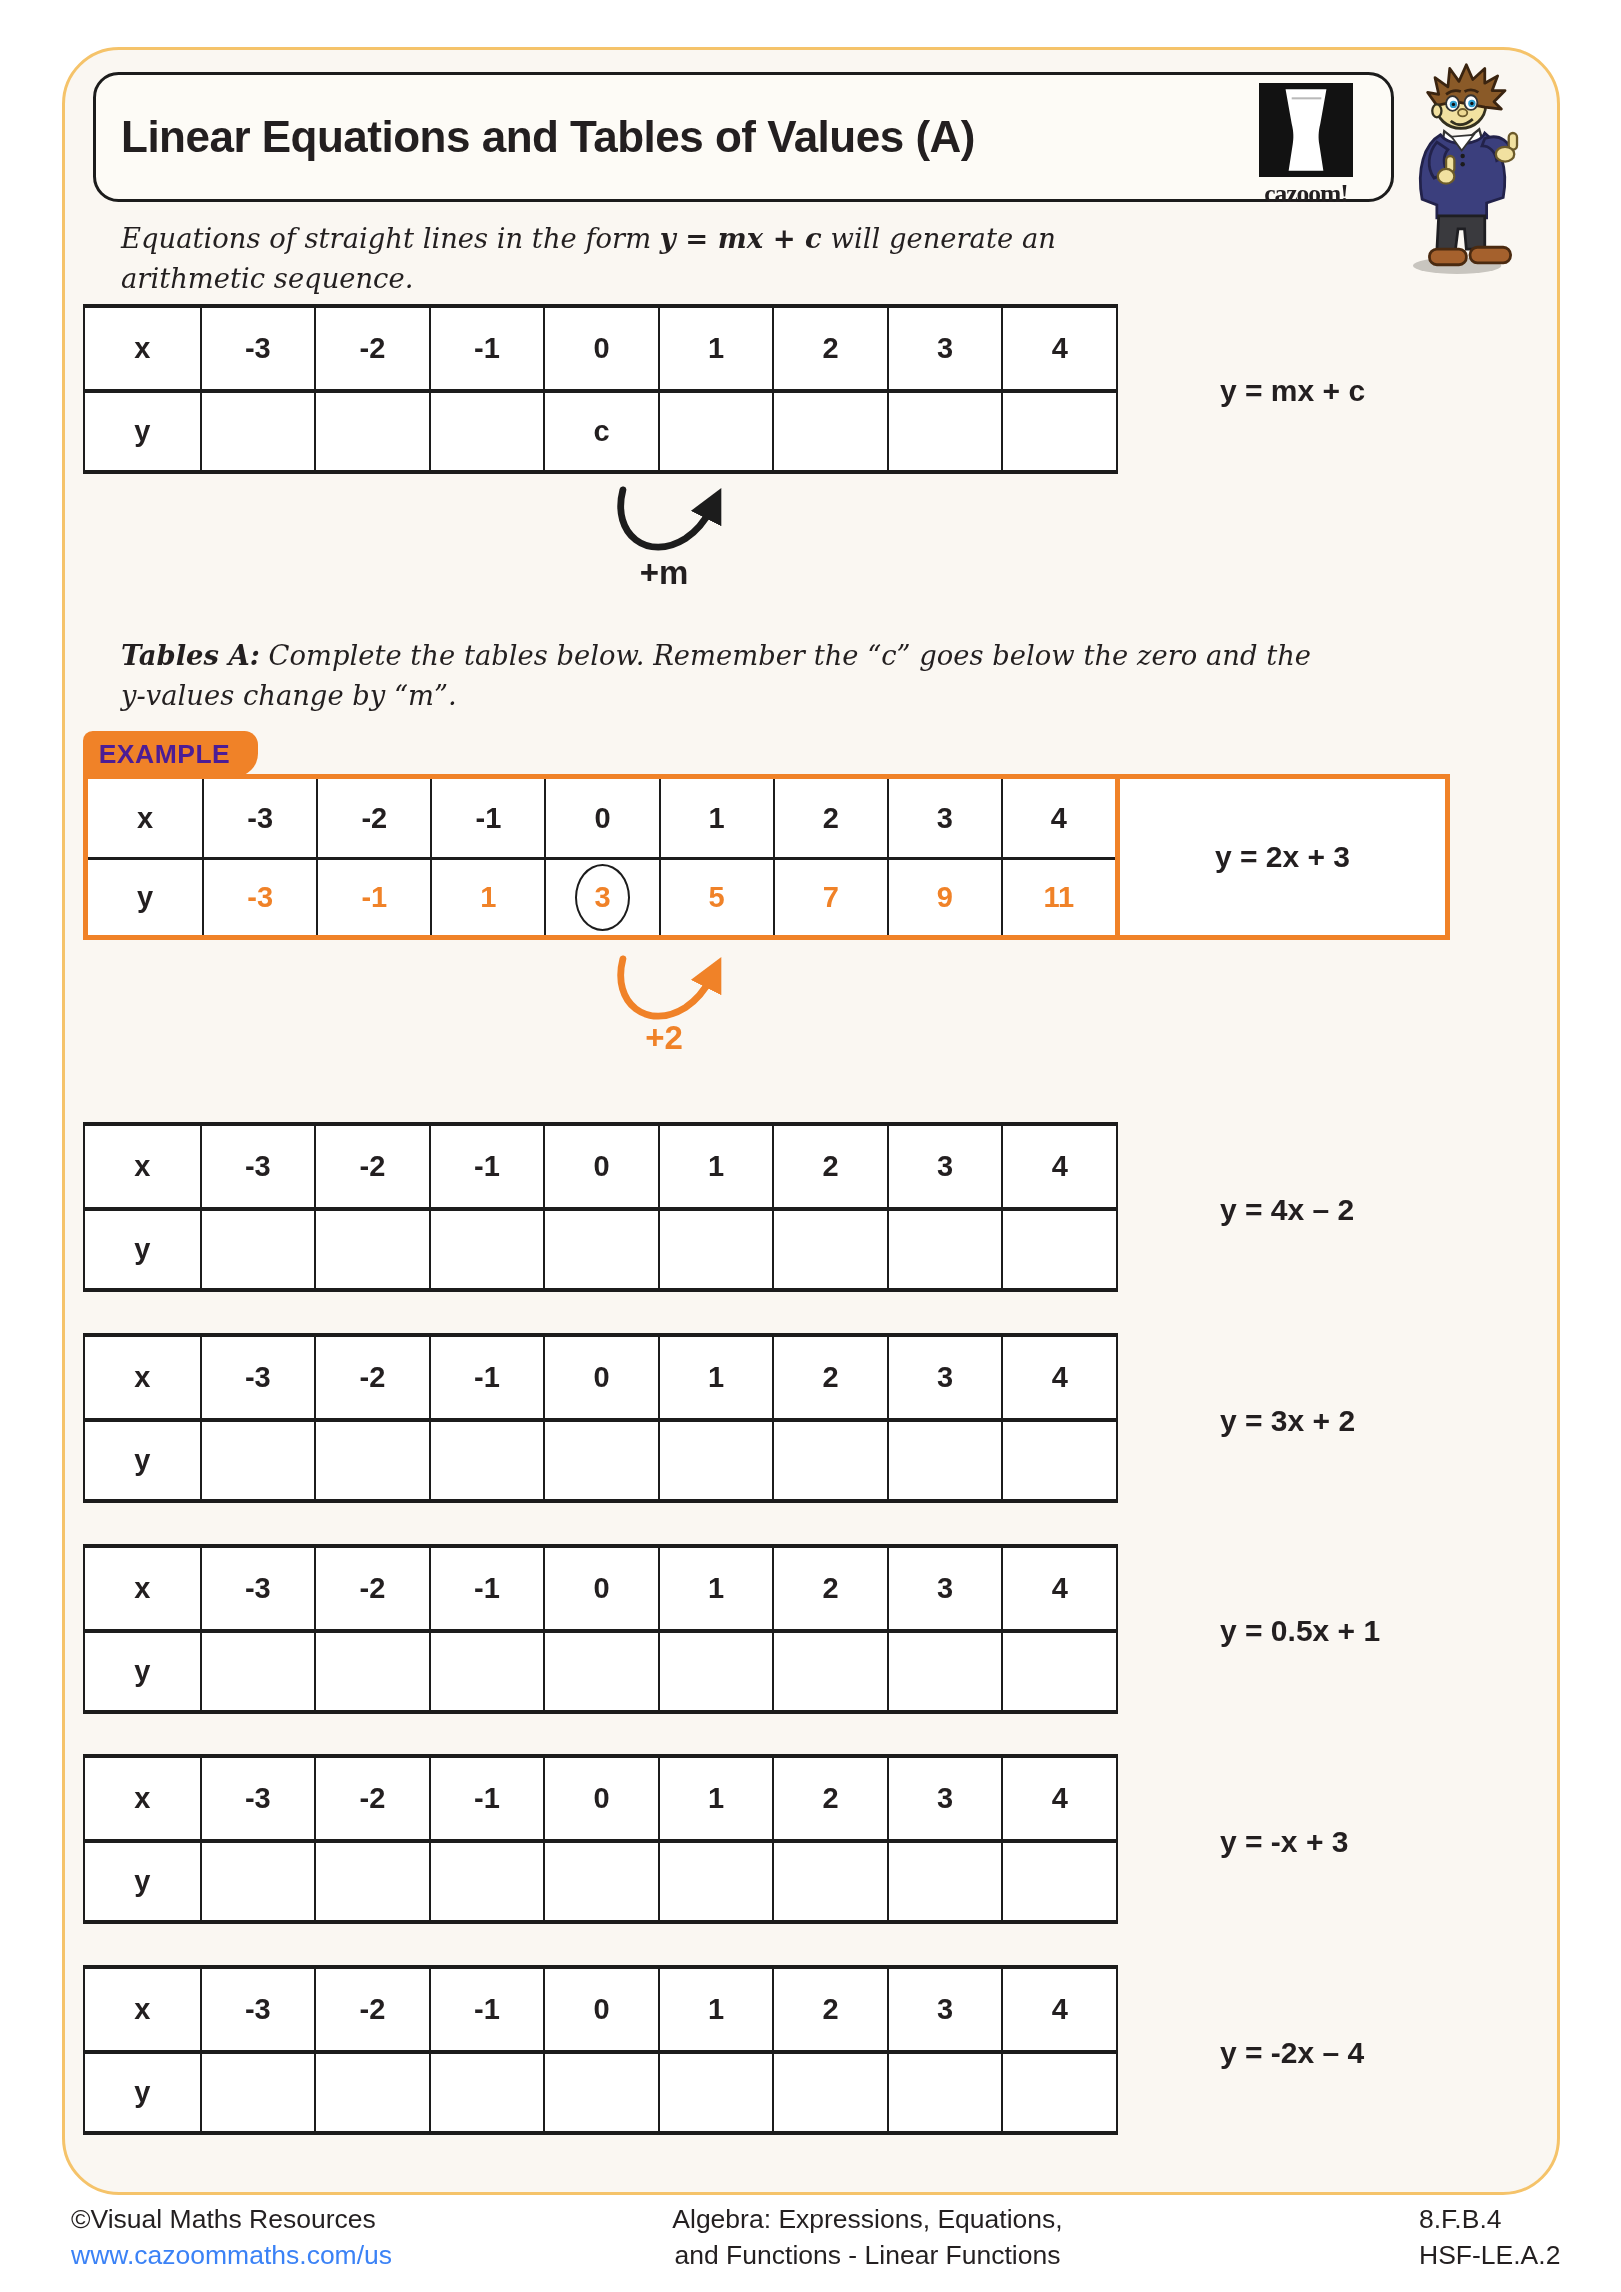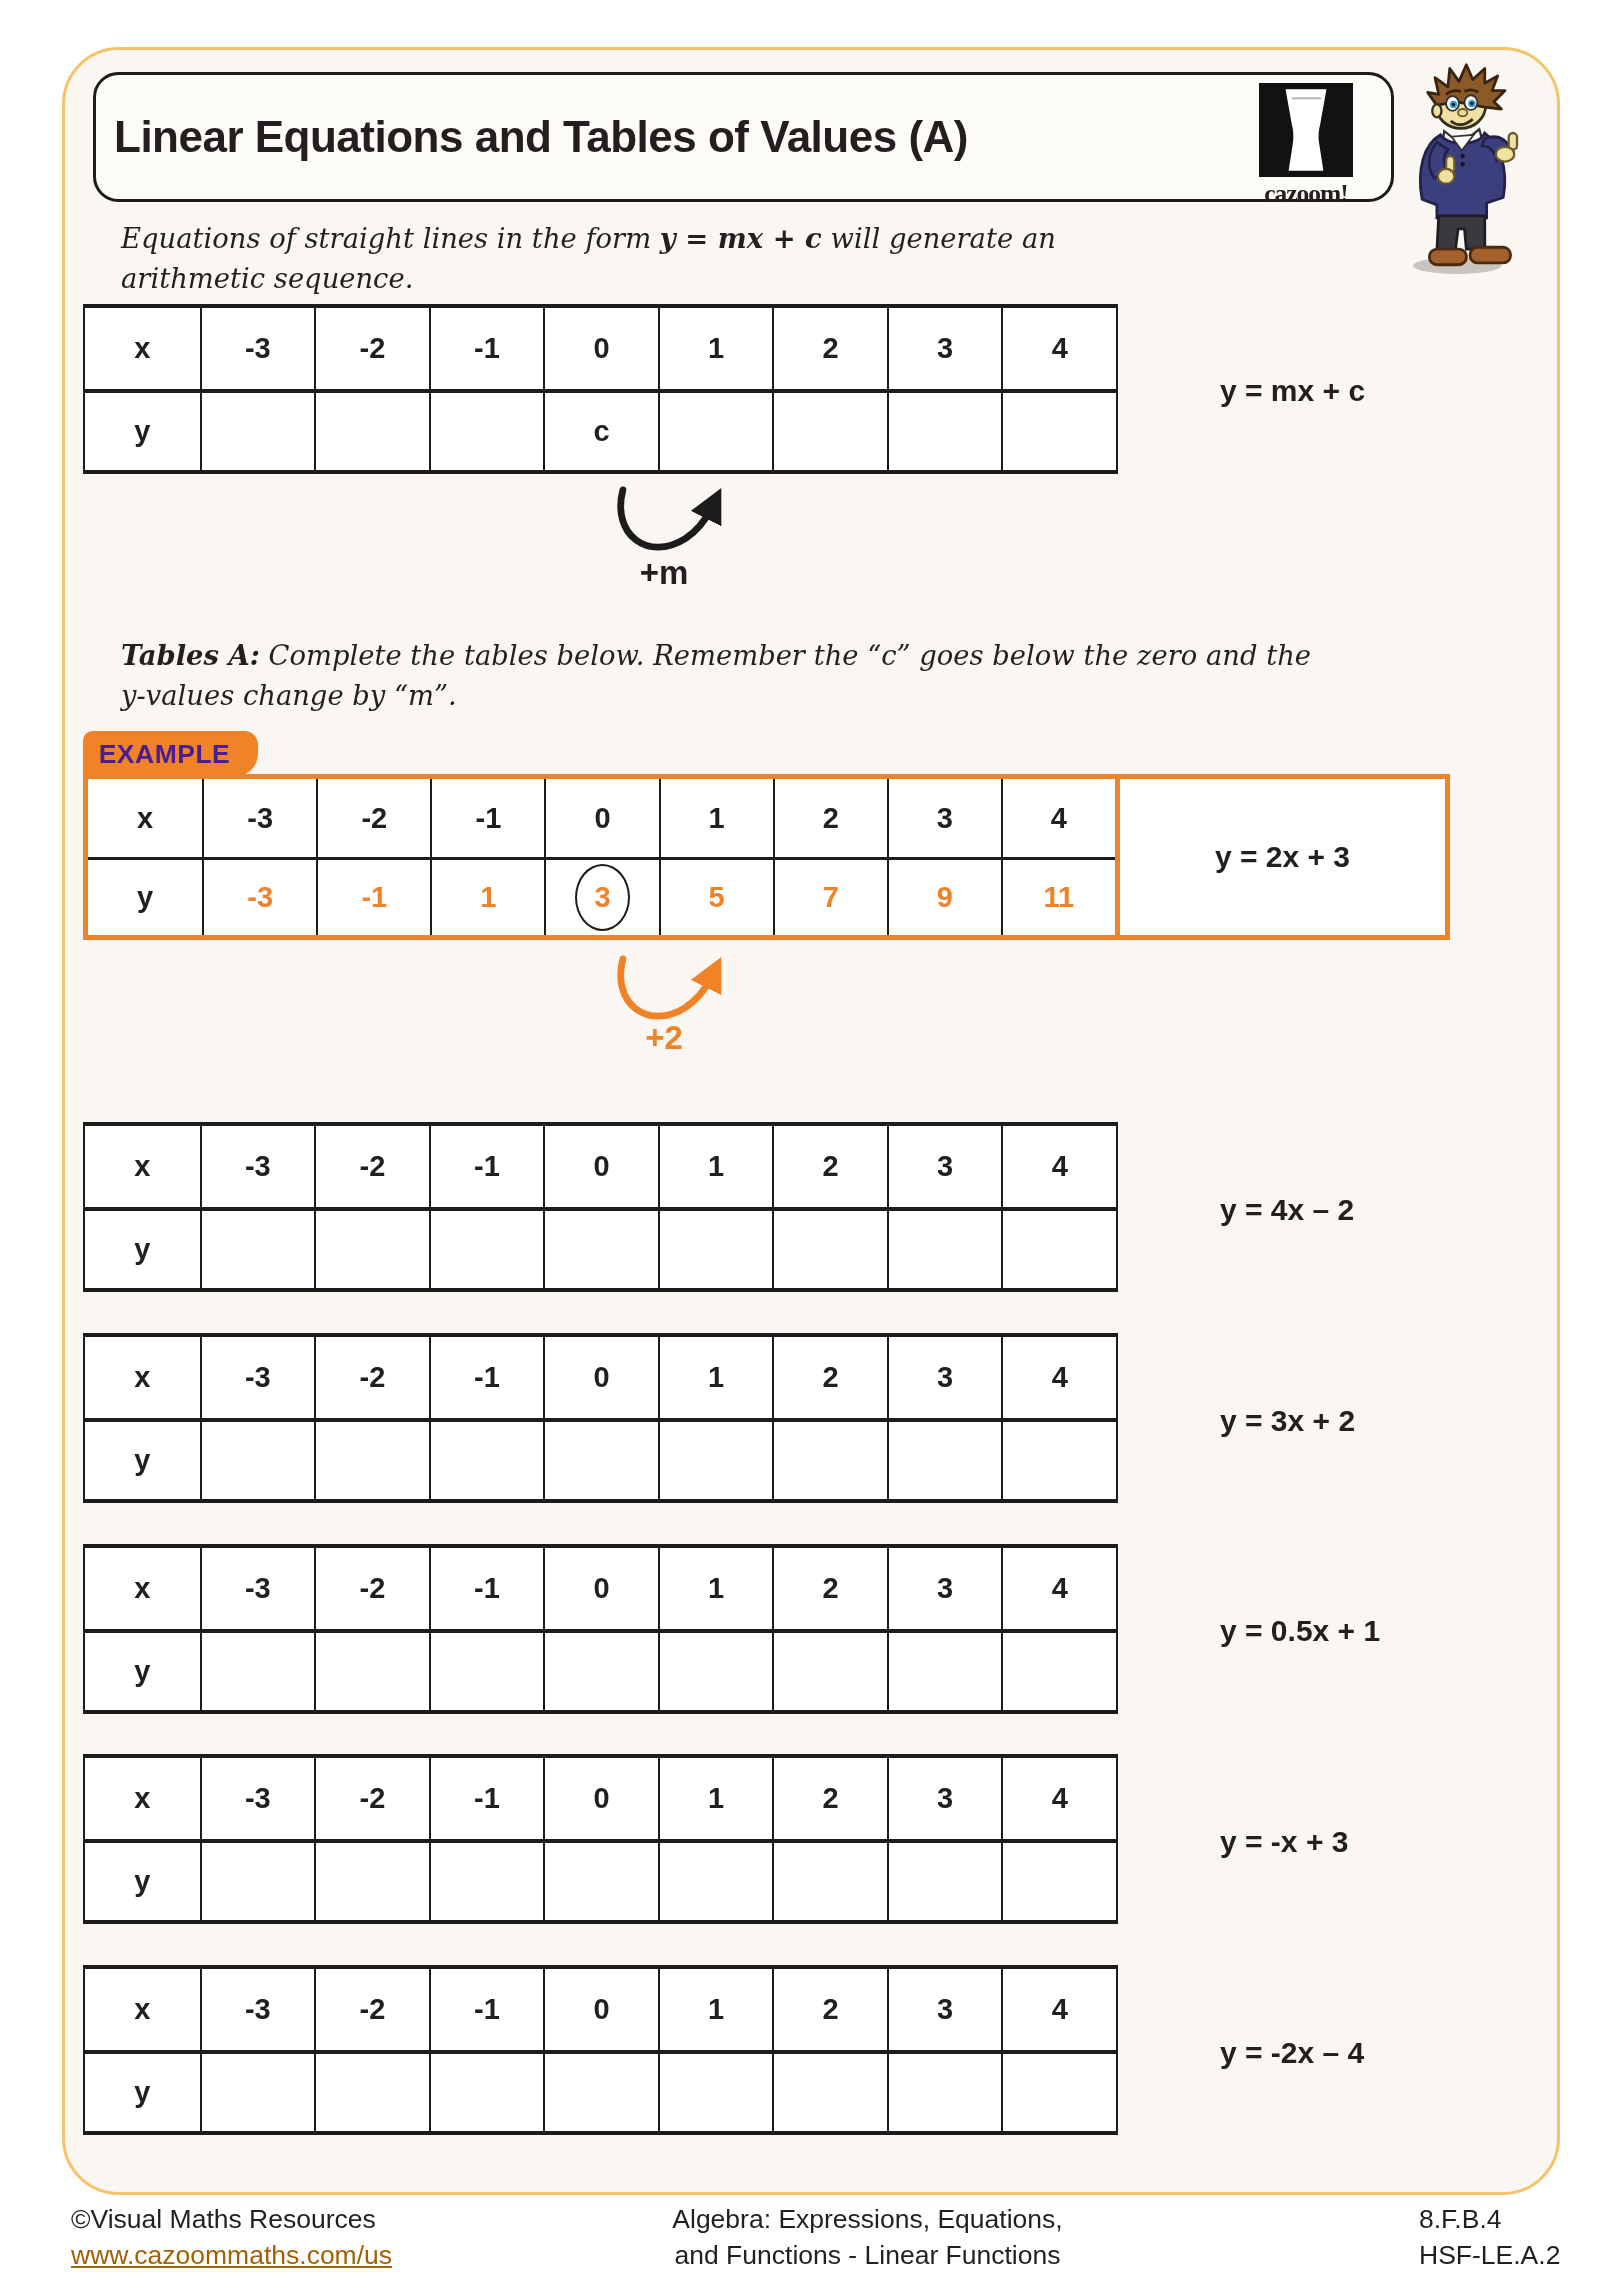--- a/index.html
+++ b/index.html
@@ -5,21 +5,21 @@
   * { box-sizing: border-box; margin: 0; padding: 0; }
   html,body { width:1621px; height:2293px; }
   body { position:relative; background:#ffffff; font-family:"Liberation Sans", sans-serif; color:#231f20; overflow:hidden; }
 
   .sheet { position:absolute; left:62px; top:47px; width:1498px; height:2148px;
            border:3.9px solid #f5c36a; border-radius:57px; background:#faf7f2; }
 
   .header-box { position:absolute; left:93px; top:72px; width:1301px; height:130px;
                 background:#fdfbf6; border:3.9px solid #1c1c1c; border-radius:25.5px;
                 display:flex; align-items:center; z-index:1; }
-  .title { padding-left:18px; font-size:44px; font-weight:bold; letter-spacing:-0.5px; }
+  .title { padding-left:25px; font-size:44px; font-weight:bold; letter-spacing:-0.5px; }
   .logo { position:absolute; top:7.8px; right:35px; width:100px; text-align:center; }
   .logo-caption { font-family:"Liberation Serif", serif; font-weight:bold; font-size:25.5px;
                   letter-spacing:-1px; margin-top:-2px; }
   .mascot { position:absolute; left:1400px; top:57px; z-index:2; }
 
   .serif-text { position:absolute; font-family:"DejaVu Serif", serif; font-style:italic;
                 font-size:27.4px; line-height:40px; white-space:nowrap; }
   .serif-text .bold { font-weight:bold; }
 
   .wtable { position:absolute; left:83px; width:1035px; background:#fff;
@@ -44,21 +44,21 @@
            justify-content:center; font-weight:bold; font-size:30px; }
   .orange { color:#f08228; }
   .circle3 { width:55px; height:67px; border:2.9px solid #1c1c1c; border-radius:50%;
              display:flex; align-items:center; justify-content:center; }
 
   .arrow { position:absolute; left:609px; }
   .arrow-label { position:absolute; font-weight:bold; font-size:33px; width:108px; text-align:center; }
 
   .footer { position:absolute; font-size:26.5px; line-height:36px; }
   .f-center { text-align:center; }
-  .link { color:#a16207; text-decoration:underline; cursor:pointer; }
+  .link { color:#3b82f6; cursor:pointer; }
 </style>
 </head>
 <body>
 
 <div class="sheet"></div>
 
 <div class="header-box">
   <div class="title">Linear Equations and Tables of Values (A)</div>
   <div class="logo">
     <svg width="94" height="94" viewBox="0 0 92 92">

